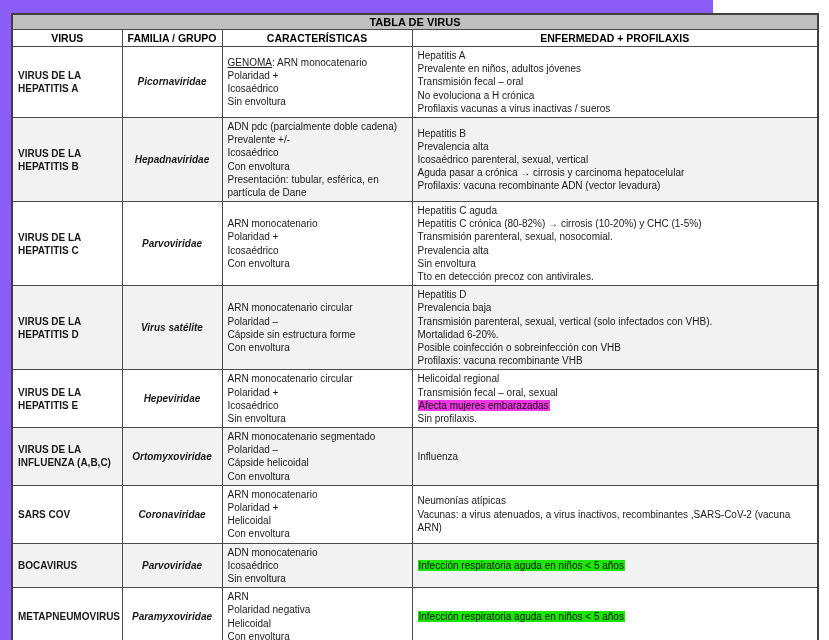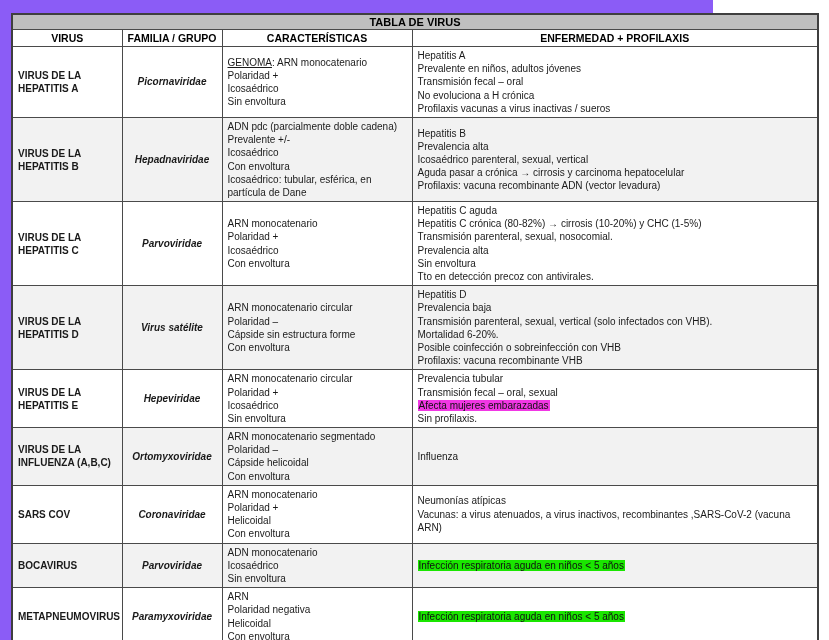--- a/index.html
+++ b/index.html
@@ -75,21 +75,21 @@
           </td>
         </tr>
         <tr class="shaded">
           <td class="virus-cell">VIRUS DE LA HEPATITIS B</td>
           <td class="familia-cell">Hepadnaviridae</td>
           <td class="car-cell">
             <div class="line">ADN pdc (parcialmente doble cadena)</div>
             <div class="line">Prevalente +/-</div>
             <div class="line">Icosaédrico</div>
             <div class="line">Con envoltura</div>
-            <div class="line">Icosaédrico: tubular, esférica, en partícula de Dane</div>
+            <div class="line">Presentación: tubular, esférica, en partícula de Dane</div>
           </td>
           <td class="enf-cell">
             <div class="line">Hepatitis B</div>
             <div class="line">Prevalencia alta</div>
             <div class="line">Icosaédrico parenteral, sexual, vertical</div>
             <div class="line">Aguda pasar a crónica → cirrosis y carcinoma hepatocelular</div>
             <div class="line">Profilaxis: vacuna recombinante ADN (vector levadura)</div>
           </td>
         </tr>
         <tr class="plain">
@@ -131,21 +131,21 @@
         <tr class="plain">
           <td class="virus-cell">VIRUS DE LA HEPATITIS E</td>
           <td class="familia-cell">Hepeviridae</td>
           <td class="car-cell">
             <div class="line">ARN monocatenario circular</div>
             <div class="line">Polaridad +</div>
             <div class="line">Icosaédrico</div>
             <div class="line">Sin envoltura</div>
           </td>
           <td class="enf-cell">
-            <div class="line">Prevalencia tubular</div>
+            <div class="line">Helicoidal regional</div>
             <div class="line">Transmisión fecal – oral, sexual</div>
             <div class="line"><span class="hl" style="background: rgb(241, 55, 228);">Afecta mujeres embarazadas</span></div>
             <div class="line">Sin profilaxis.</div>
           </td>
         </tr>
         <tr class="shaded">
           <td class="virus-cell">VIRUS DE LA INFLUENZA (A,B,C)</td>
           <td class="familia-cell">Ortomyxoviridae</td>
           <td class="car-cell">
             <div class="line">ARN monocatenario segmentado</div>

